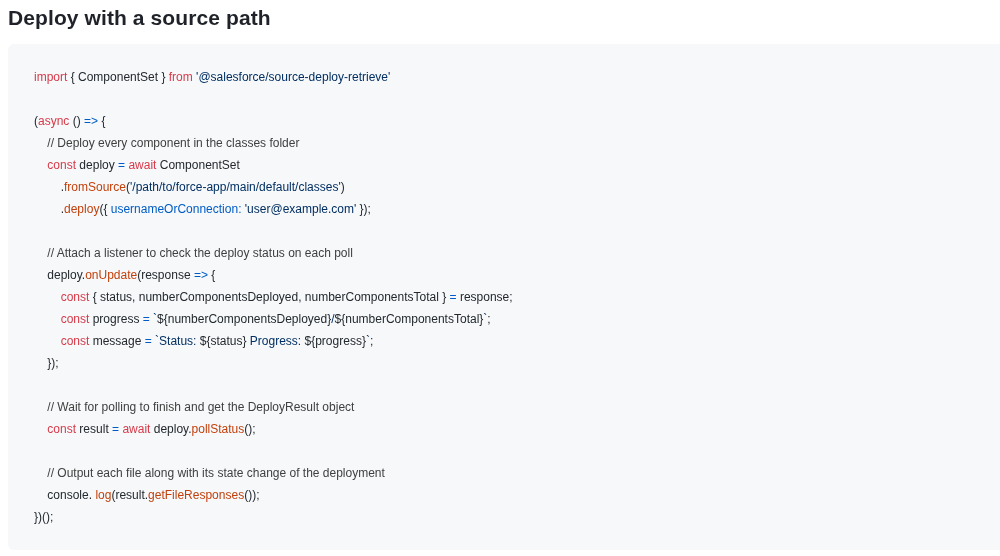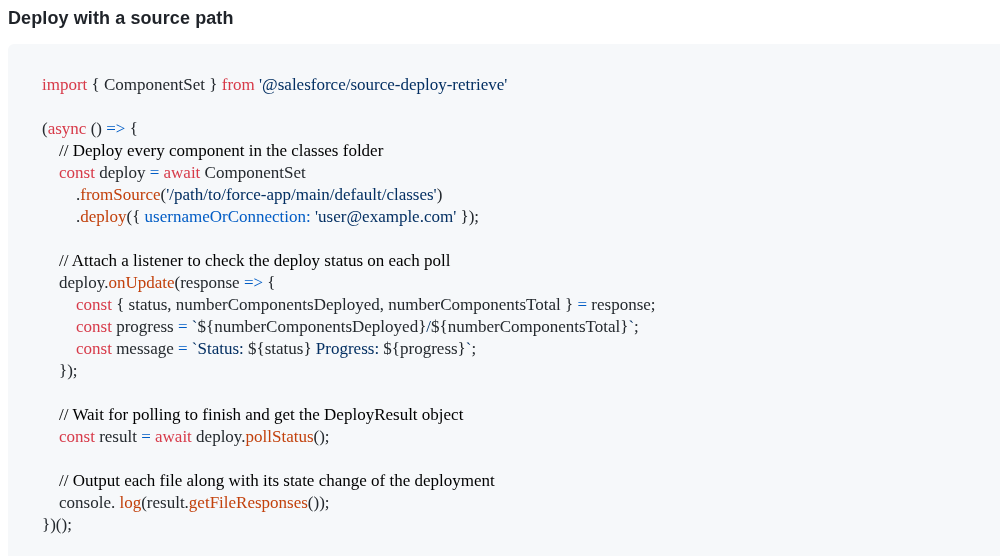--- a/index.html
+++ b/index.html
@@ -11,51 +11,51 @@
     overflow: hidden;
   }
   .page {
     width: 1000px;
     height: 556px;
     position: relative;
     font-family: "Liberation Sans", sans-serif;
   }
   h3.section-heading {
     margin: 8px 8px 0 8px;
-    font-size: 18px;
+    font-size: 21px;
     line-height: 20px;
     font-weight: 700;
     color: #1f2329;
     letter-spacing: 0.1px;
   }
   .code-block {
     margin: 16px 0 0 8px;
     background: #f6f8fa;
     border-radius: 6px 0 0 6px;
     padding: 18px 22px;
     box-sizing: border-box;
     min-height: 498px;
     overflow: hidden;
   }
   pre.code {
-    margin: 12px;
+    margin: 4px;
     padding: 0;
-    font-family: Liberation Serif, serif;
-    font-size: 17px;
+    font-family: Liberation Sans, sans-serif;
+    font-size: 12px;
     line-height: 22px;
   }
   .line {
     white-space: pre;
     height: 22px;
   }
   .t-k { color: #d73a49; } 
   .t-f { color: #c2410c; } 
   .t-s { color: #032f62; } 
   .t-b { color: #005cc5; } 
-  .t-c { color: #000000; text-align: center; } 
+  .t-c { color: #404040; text-align: center; } 
   .t-p { color: #24292e; } 
 </style>
 </head>
 <body>
 
 <div class="page">
   <h3 class="section-heading">Deploy with a source path</h3>
 
   <div class="code-block">
     <pre class="code" id="code"><div class="line"><span class="t-k">import</span><span class="t-p"> { ComponentSet } </span><span class="t-k">from</span><span class="t-p"> </span><span class="t-s">'@salesforce/source-deploy-retrieve'</span></div><div class="line">&nbsp;</div><div class="line"><span class="t-p">(</span><span class="t-k">async</span><span class="t-p"> () </span><span class="t-b">=&gt;</span><span class="t-p"> {</span></div><div class="line"><span class="t-c">    // Deploy every component in the classes folder</span></div><div class="line"><span class="t-p">    </span><span class="t-k">const</span><span class="t-p"> deploy </span><span class="t-b">=</span><span class="t-p"> </span><span class="t-k">await</span><span class="t-p"> ComponentSet</span></div><div class="line"><span class="t-p">        .</span><span class="t-f">fromSource</span><span class="t-p">(</span><span class="t-s">'/path/to/force-app/main/default/classes'</span><span class="t-p">)</span></div><div class="line"><span class="t-p">        .</span><span class="t-f">deploy</span><span class="t-p">({ </span><span class="t-b">usernameOrConnection:</span><span class="t-p"> </span><span class="t-s">'user@example.com'</span><span class="t-p"> });</span></div><div class="line">&nbsp;</div><div class="line"><span class="t-c">    // Attach a listener to check the deploy status on each poll</span></div><div class="line"><span class="t-p">    deploy.</span><span class="t-f">onUpdate</span><span class="t-p">(response </span><span class="t-b">=&gt;</span><span class="t-p"> {</span></div><div class="line"><span class="t-p">        </span><span class="t-k">const</span><span class="t-p"> { status, numberComponentsDeployed, numberComponentsTotal } </span><span class="t-b">=</span><span class="t-p"> response;</span></div><div class="line"><span class="t-p">        </span><span class="t-k">const</span><span class="t-p"> progress </span><span class="t-b">=</span><span class="t-p"> </span><span class="t-s">`</span><span class="t-p">${numberComponentsDeployed}</span><span class="t-s">/</span><span class="t-p">${numberComponentsTotal}</span><span class="t-s">`</span><span class="t-p">;</span></div><div class="line"><span class="t-p">        </span><span class="t-k">const</span><span class="t-p"> message </span><span class="t-b">=</span><span class="t-p"> </span><span class="t-s">`Status: </span><span class="t-p">${status}</span><span class="t-s"> Progress: </span><span class="t-p">${progress}</span><span class="t-s">`</span><span class="t-p">;</span></div><div class="line"><span class="t-p">    });</span></div><div class="line">&nbsp;</div><div class="line"><span class="t-c">    // Wait for polling to finish and get the DeployResult object</span></div><div class="line"><span class="t-p">    </span><span class="t-k">const</span><span class="t-p"> result </span><span class="t-b">=</span><span class="t-p"> </span><span class="t-k">await</span><span class="t-p"> deploy.</span><span class="t-f">pollStatus</span><span class="t-p">();</span></div><div class="line">&nbsp;</div><div class="line"><span class="t-c">    // Output each file along with its state change of the deployment</span></div><div class="line"><span class="t-p">    console. </span><span class="t-f">log</span><span class="t-p">(result.</span><span class="t-f">getFileResponses</span><span class="t-p">());</span></div><div class="line"><span class="t-p">})();</span></div></pre>

